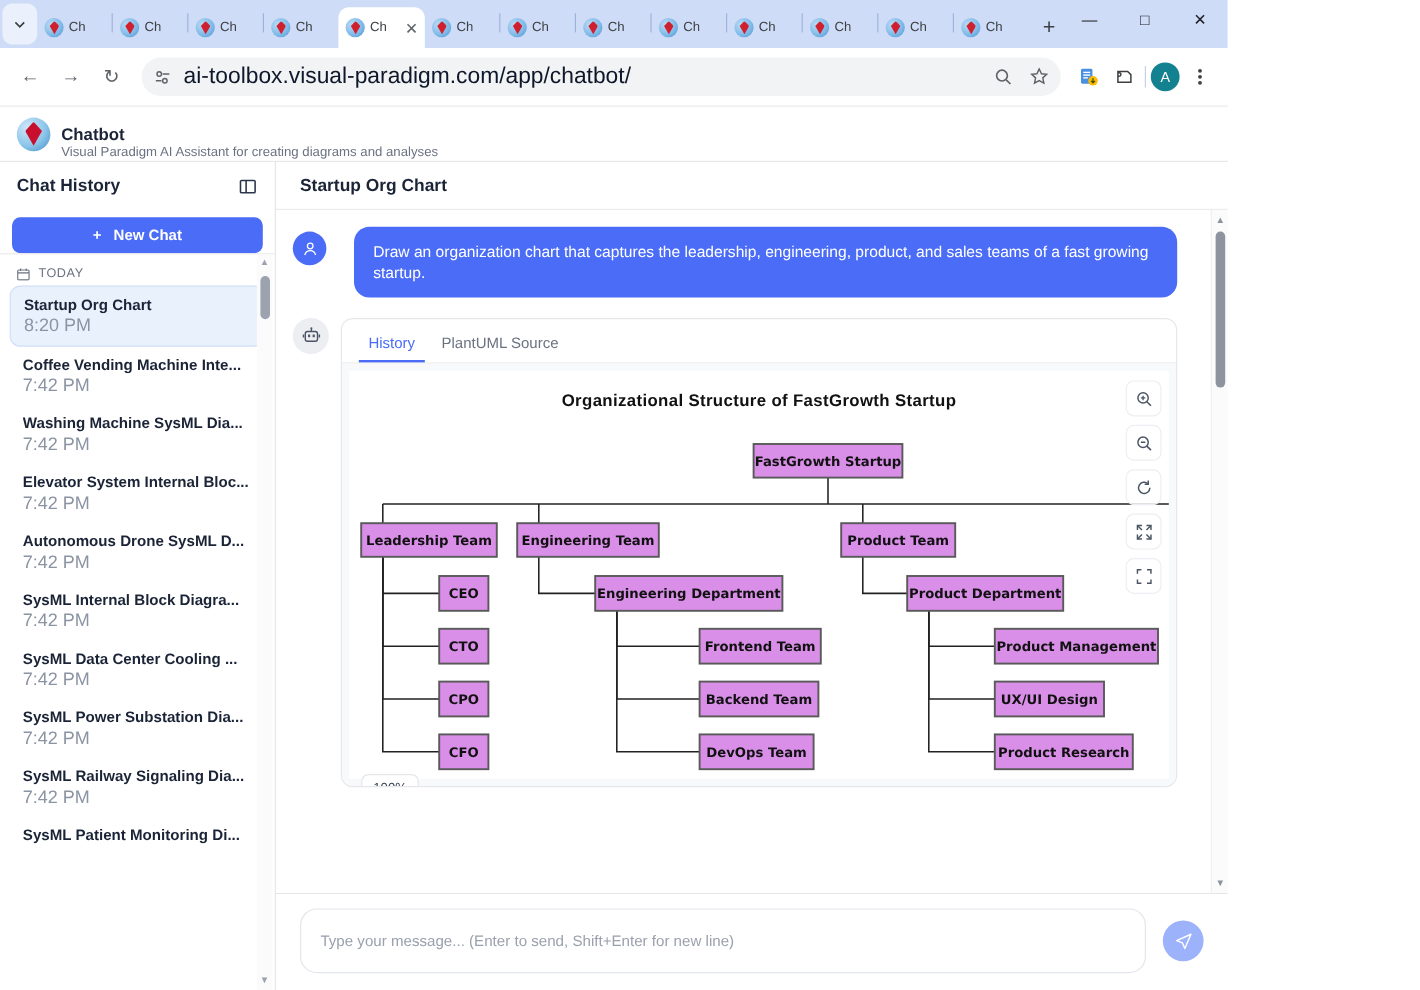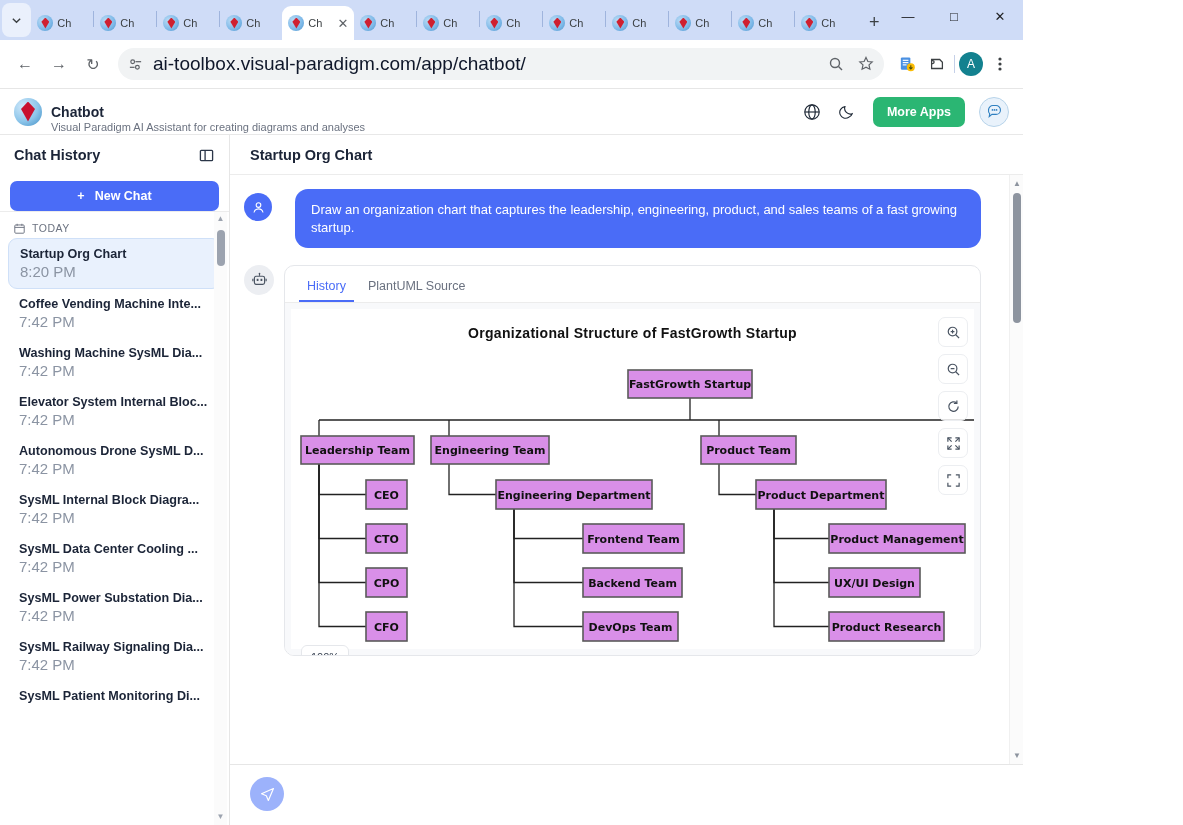--- a/index.html
+++ b/index.html
@@ -323,43 +323,20 @@
     </div>
   </div>
 
   <div class="app">
 
     <div class="app-header">
       <div class="vp-logo"></div>
       <div>
         <div class="app-title">Chatbot</div>
         <div class="app-sub">Visual Paradigm AI Assistant for creating diagrams and analyses</div>
-      </div>
-      <div class="hdr-right">
-        <div class="hdr-icon">
-          <svg width="18" height="18" viewBox="0 0 20 20">
-            <circle cx="10" cy="10" r="8" fill="none" stroke="#1f2937" stroke-width="1.3"></circle>
-            <ellipse cx="10" cy="10" rx="3.6" ry="8" fill="none" stroke="#1f2937" stroke-width="1.3"></ellipse>
-            <line x1="2" y1="10" x2="18" y2="10" stroke="#1f2937" stroke-width="1.3"></line>
-          </svg>
-        </div>
-        <div class="hdr-icon">
-          <svg width="17" height="17" viewBox="0 0 20 20">
-            <path d="M15.5 12.6A6.6 6.6 0 017 4.3a6.8 6.8 0 104.5 12.4 6.8 6.8 0 004-4.1z" fill="none" stroke="#1f2937" stroke-width="1.3"></path>
-          </svg>
-        </div>
-        <div class="more-apps">More Apps</div>
-        <div class="chat-avatar">
-          <svg width="17" height="17" viewBox="0 0 20 20">
-            <path d="M3 8.2a5.2 5.2 0 015.2-5.2h3.6A5.2 5.2 0 0117 8.2a5.2 5.2 0 01-5.2 5.2H7l-3.2 2.6.6-3.1A5.2 5.2 0 013 8.2z" fill="none" stroke="#2f7fc0" stroke-width="1.3"></path>
-            <circle cx="7.6" cy="8.2" r="1" fill="#2f7fc0"></circle>
-            <circle cx="10" cy="8.2" r="1" fill="#2f7fc0"></circle>
-            <circle cx="12.4" cy="8.2" r="1" fill="#2f7fc0"></circle>
-          </svg>
-        </div>
       </div>
     </div>
 
     <div class="body-row">
 
       <div class="sidebar">
         <div class="sb-head">
           <span class="sb-head-title">Chat History</span>
           <span class="collapse-ico">
             <svg width="15" height="15" viewBox="0 0 16 16">
@@ -573,20 +550,23 @@
           </div>
 
           <div class="main-sbar">
             <div style="position:absolute;left:3px;top:4px;font-size:8px;color:#8d949f">▲</div>
             <div class="main-thumb"></div>
             <div style="position:absolute;left:3px;bottom:4px;font-size:8px;color:#8d949f">▼</div>
           </div>
         </div>
 
         <div class="composer">
+          <div class="cinput">
+            <span>Type your message... (Enter to send, Shift+Enter for new line)</span>
+          </div>
           <div class="sendbtn">
             <svg width="17" height="17" viewBox="0 0 20 20">
               <path d="M17 3L3 9.2l5.6 2.2L11 17z" fill="none" stroke="#fff" stroke-width="1.4" stroke-linejoin="round"></path>
             </svg>
           </div>
         </div>
       </div>
     </div>
   </div>
 </div>

